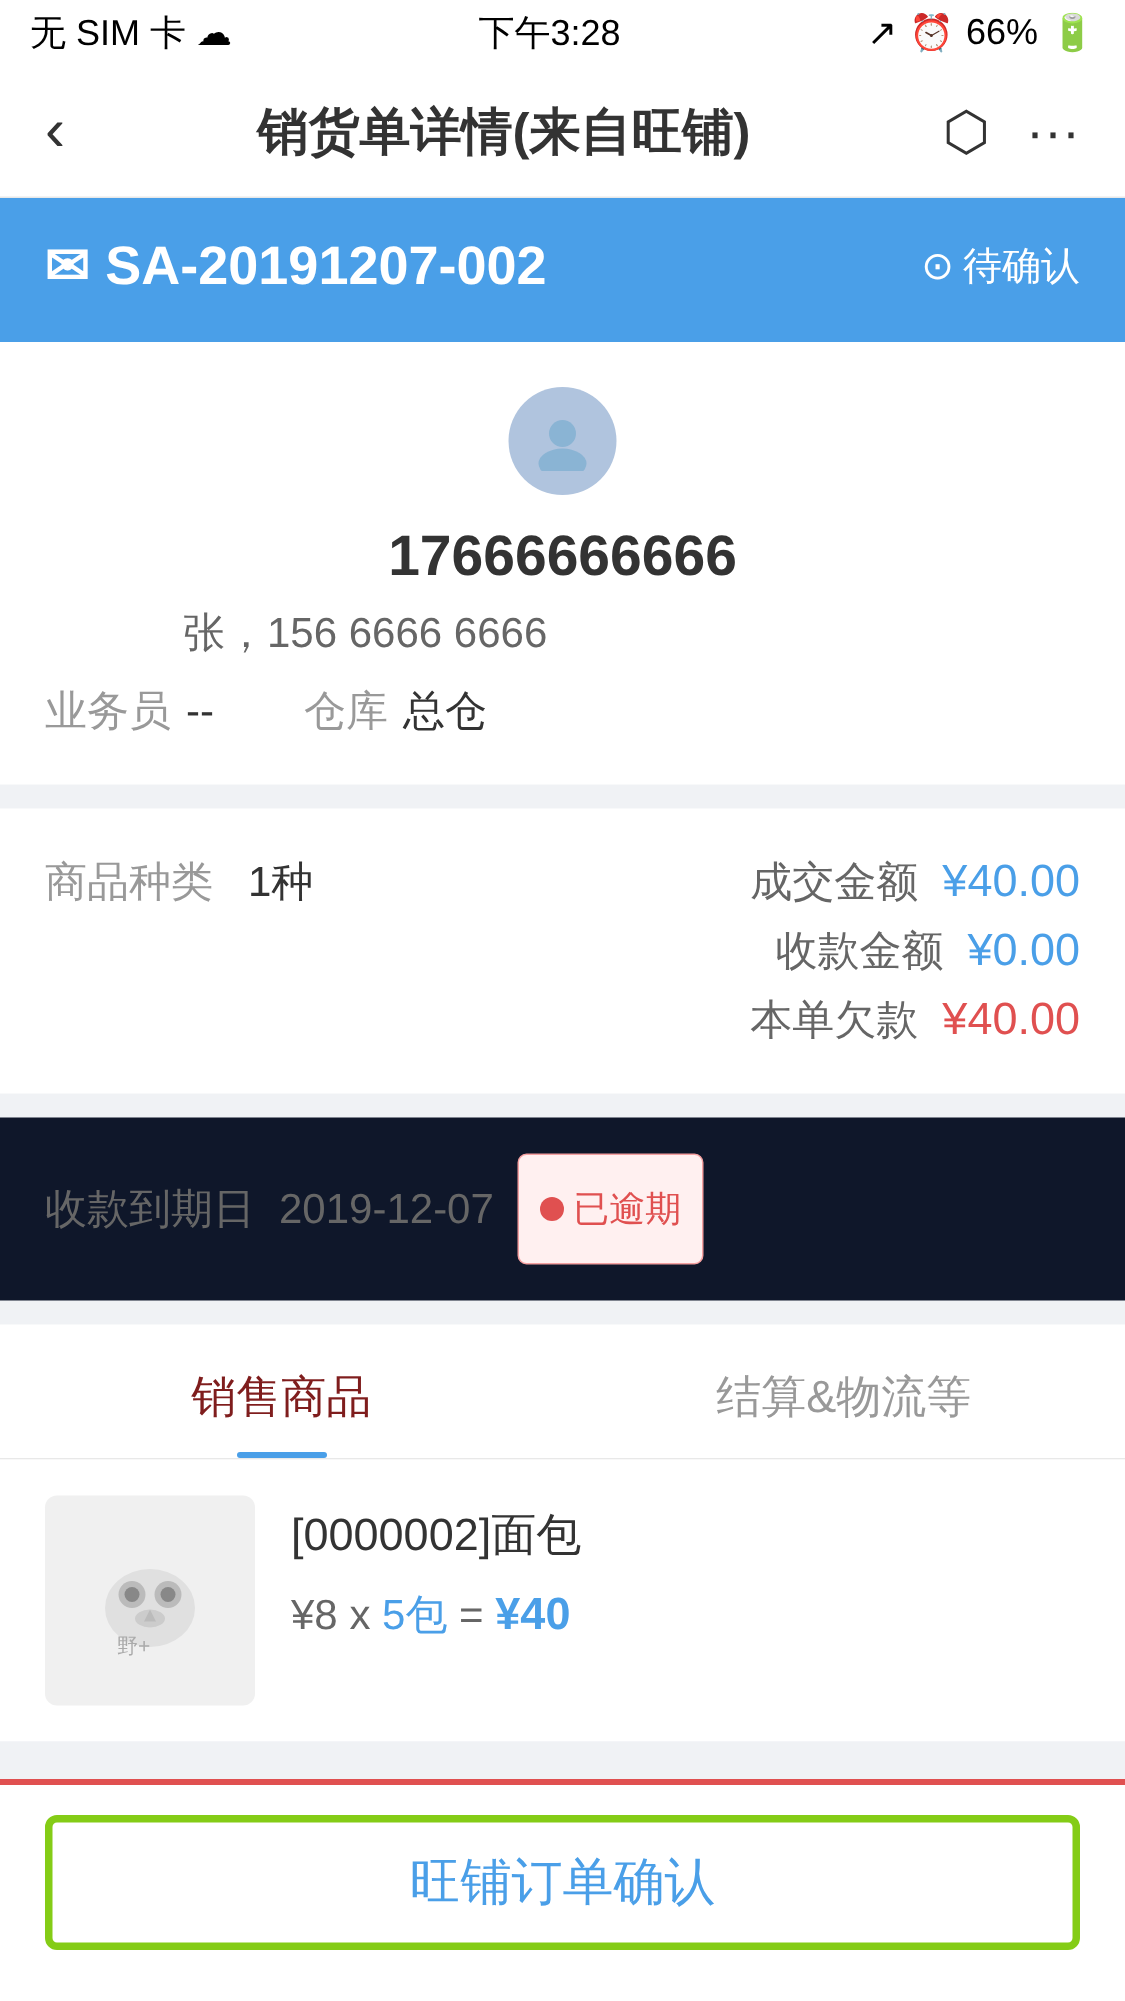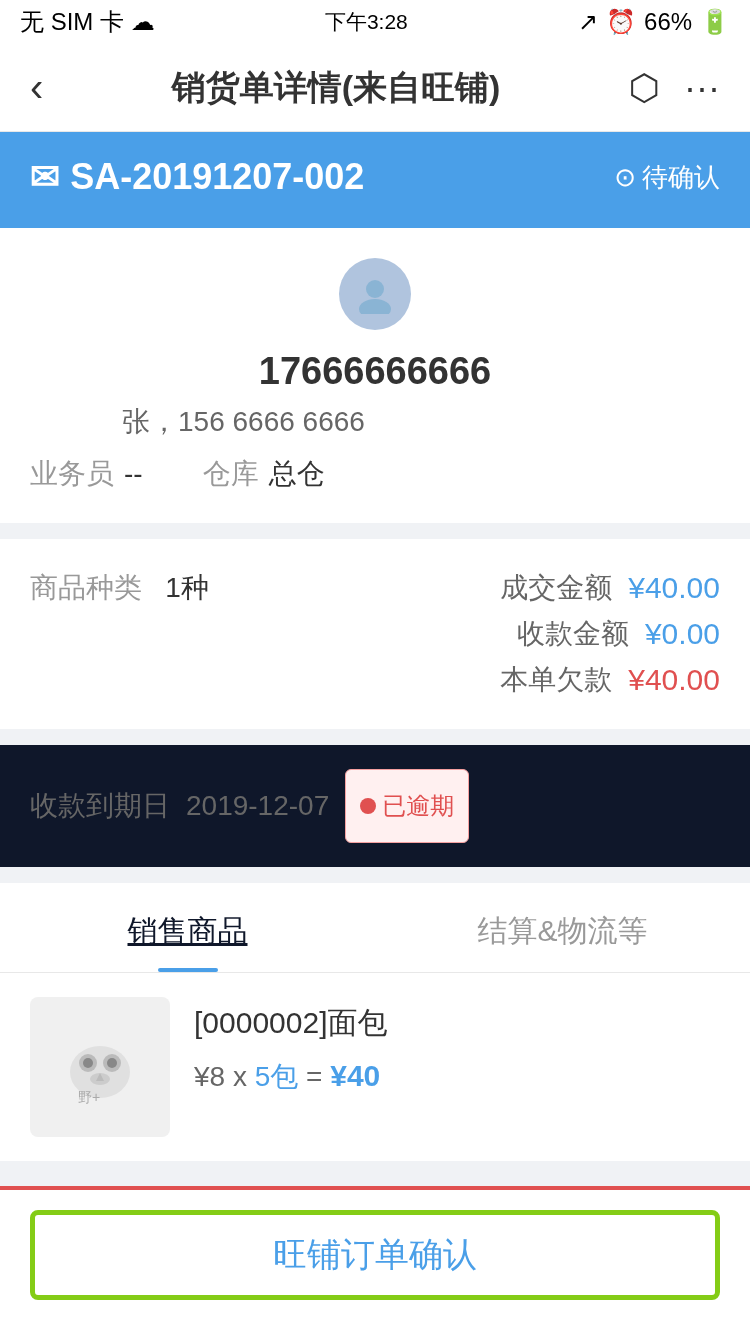--- a/index.html
+++ b/index.html
@@ -19,21 +19,21 @@
       height: 44px;
       background: #fff;
       display: flex;
       align-items: center;
       justify-content: space-between;
       padding: 0 20px;
       font-size: 24px;
       color: #000;
     }
     .status-left { display: flex; align-items: center; gap: 10px; }
-    .status-center { font-size: 21px; font-weight: 500; }
+    .status-center { font-size: 24px; font-weight: 500; }
     .status-right { display: flex; align-items: center; gap: 8px; font-size: 24px; }
 
     
     .nav-bar {
       width: 100%;
       height: 88px;
       background: #fff;
       display: flex;
       align-items: center;
       justify-content: space-between;
@@ -214,22 +214,21 @@
     .tab-item {
       flex: 1;
       text-align: center;
       padding: 28px 0 20px;
       font-size: 30px;
       color: #999;
       position: relative;
       cursor: pointer;
     }
     .tab-item.active {
-      color: #0f172a;
-      text-decoration: underline;
+      color: #7f1d1d;
     }
     .tab-item.active::after {
       content: '';
       position: absolute;
       bottom: 0;
       left: 50%;
       transform: translateX(-50%);
       width: 60px;
       height: 4px;
       background: #4a9fe8;

